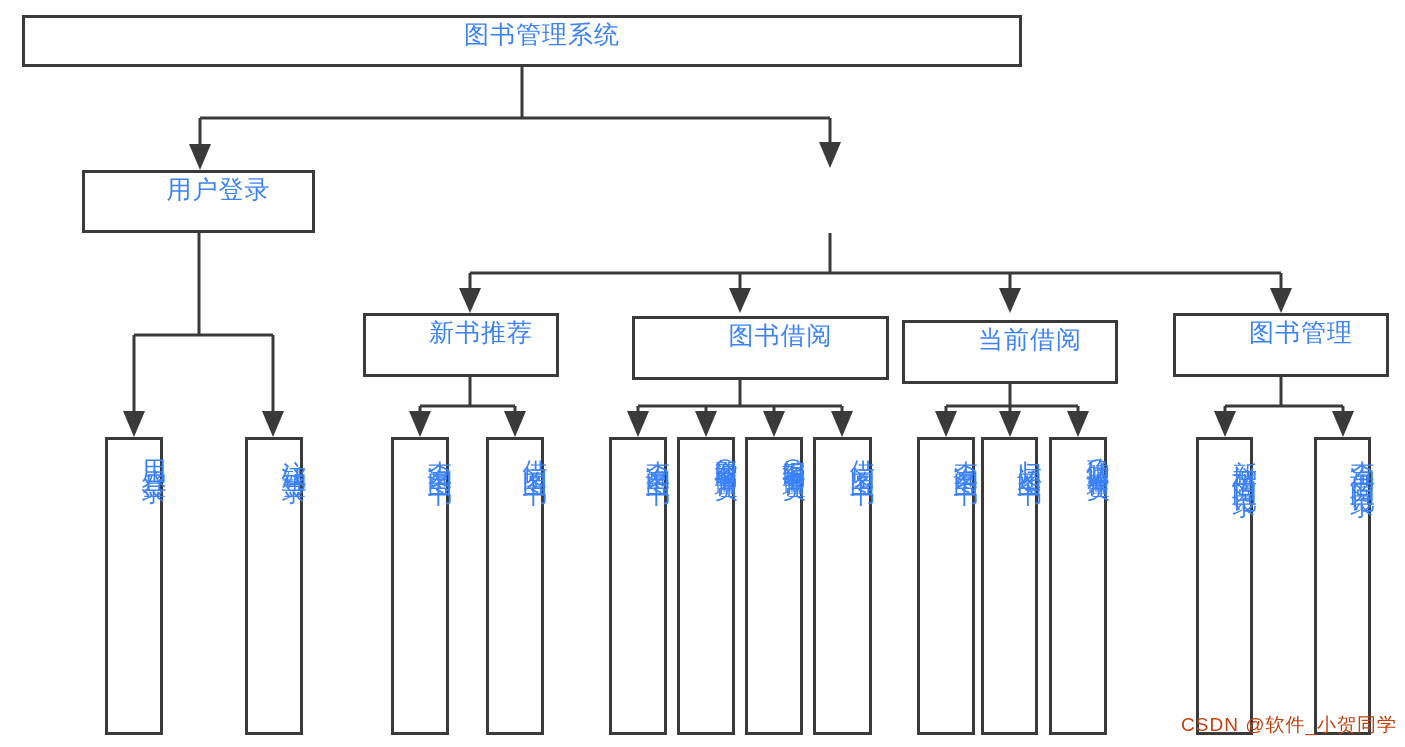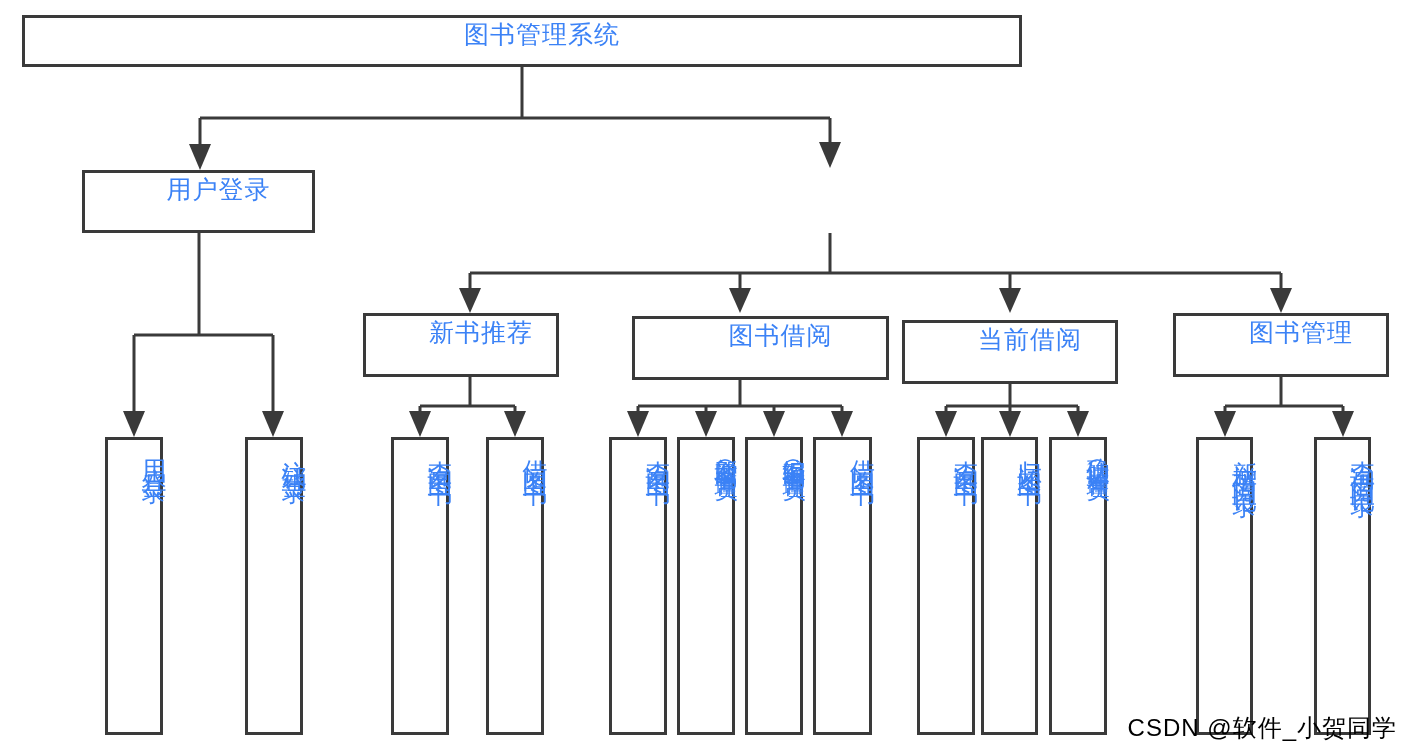--- a/index.html
+++ b/index.html
@@ -28,22 +28,22 @@
     text-orientation:mixed;
     line-height:1;
     font-size:25px;
     letter-spacing:7px;
     white-space:nowrap;
   }
   .vl.long{font-size:23px;letter-spacing:3px;}
   #watermark{
     position:absolute;
     top:712px;right:8px;
-    font-size:24px;
-    color:#000000;
+    font-size:19px;
+    color:#c2410c;
     letter-spacing:1px;
     white-space:nowrap;
     z-index:5;
   }
 </style>
 </head>
 <body>
 
 <div id="stage">
 

